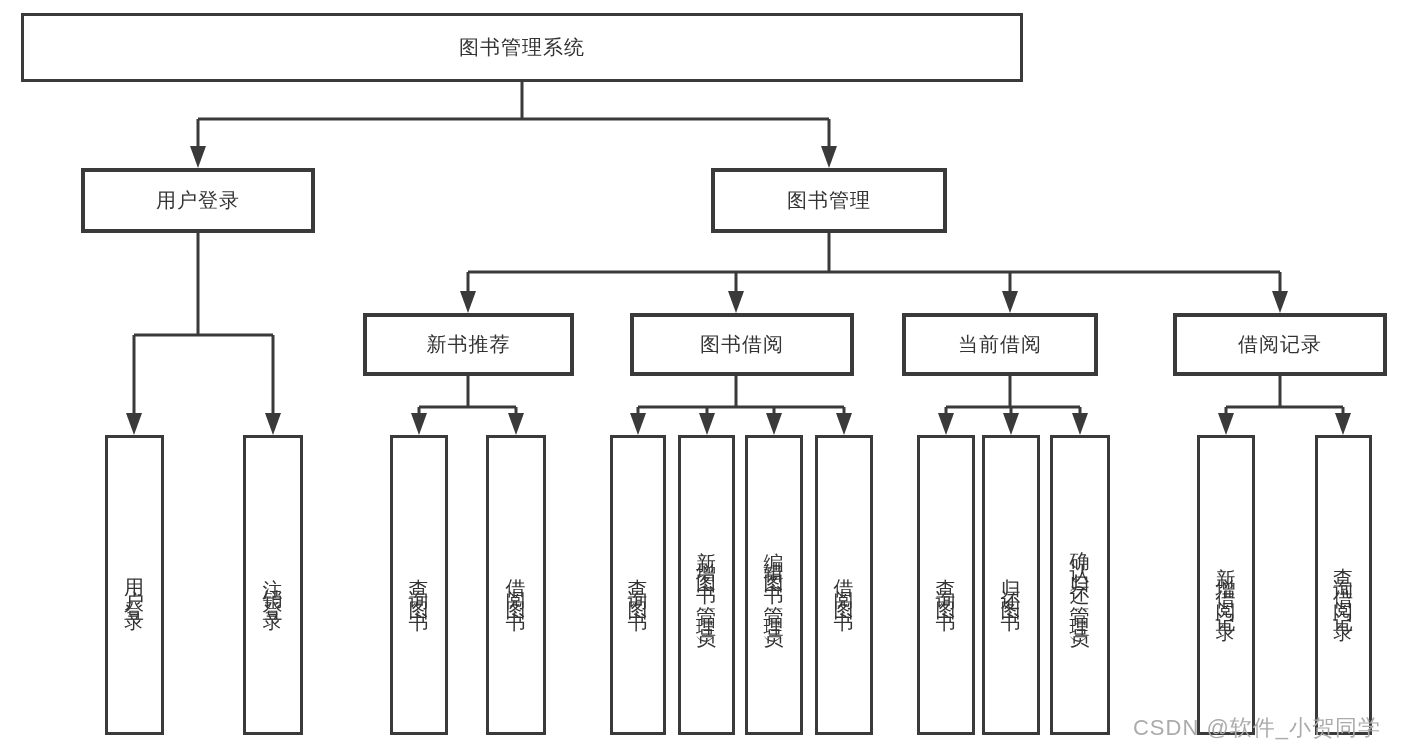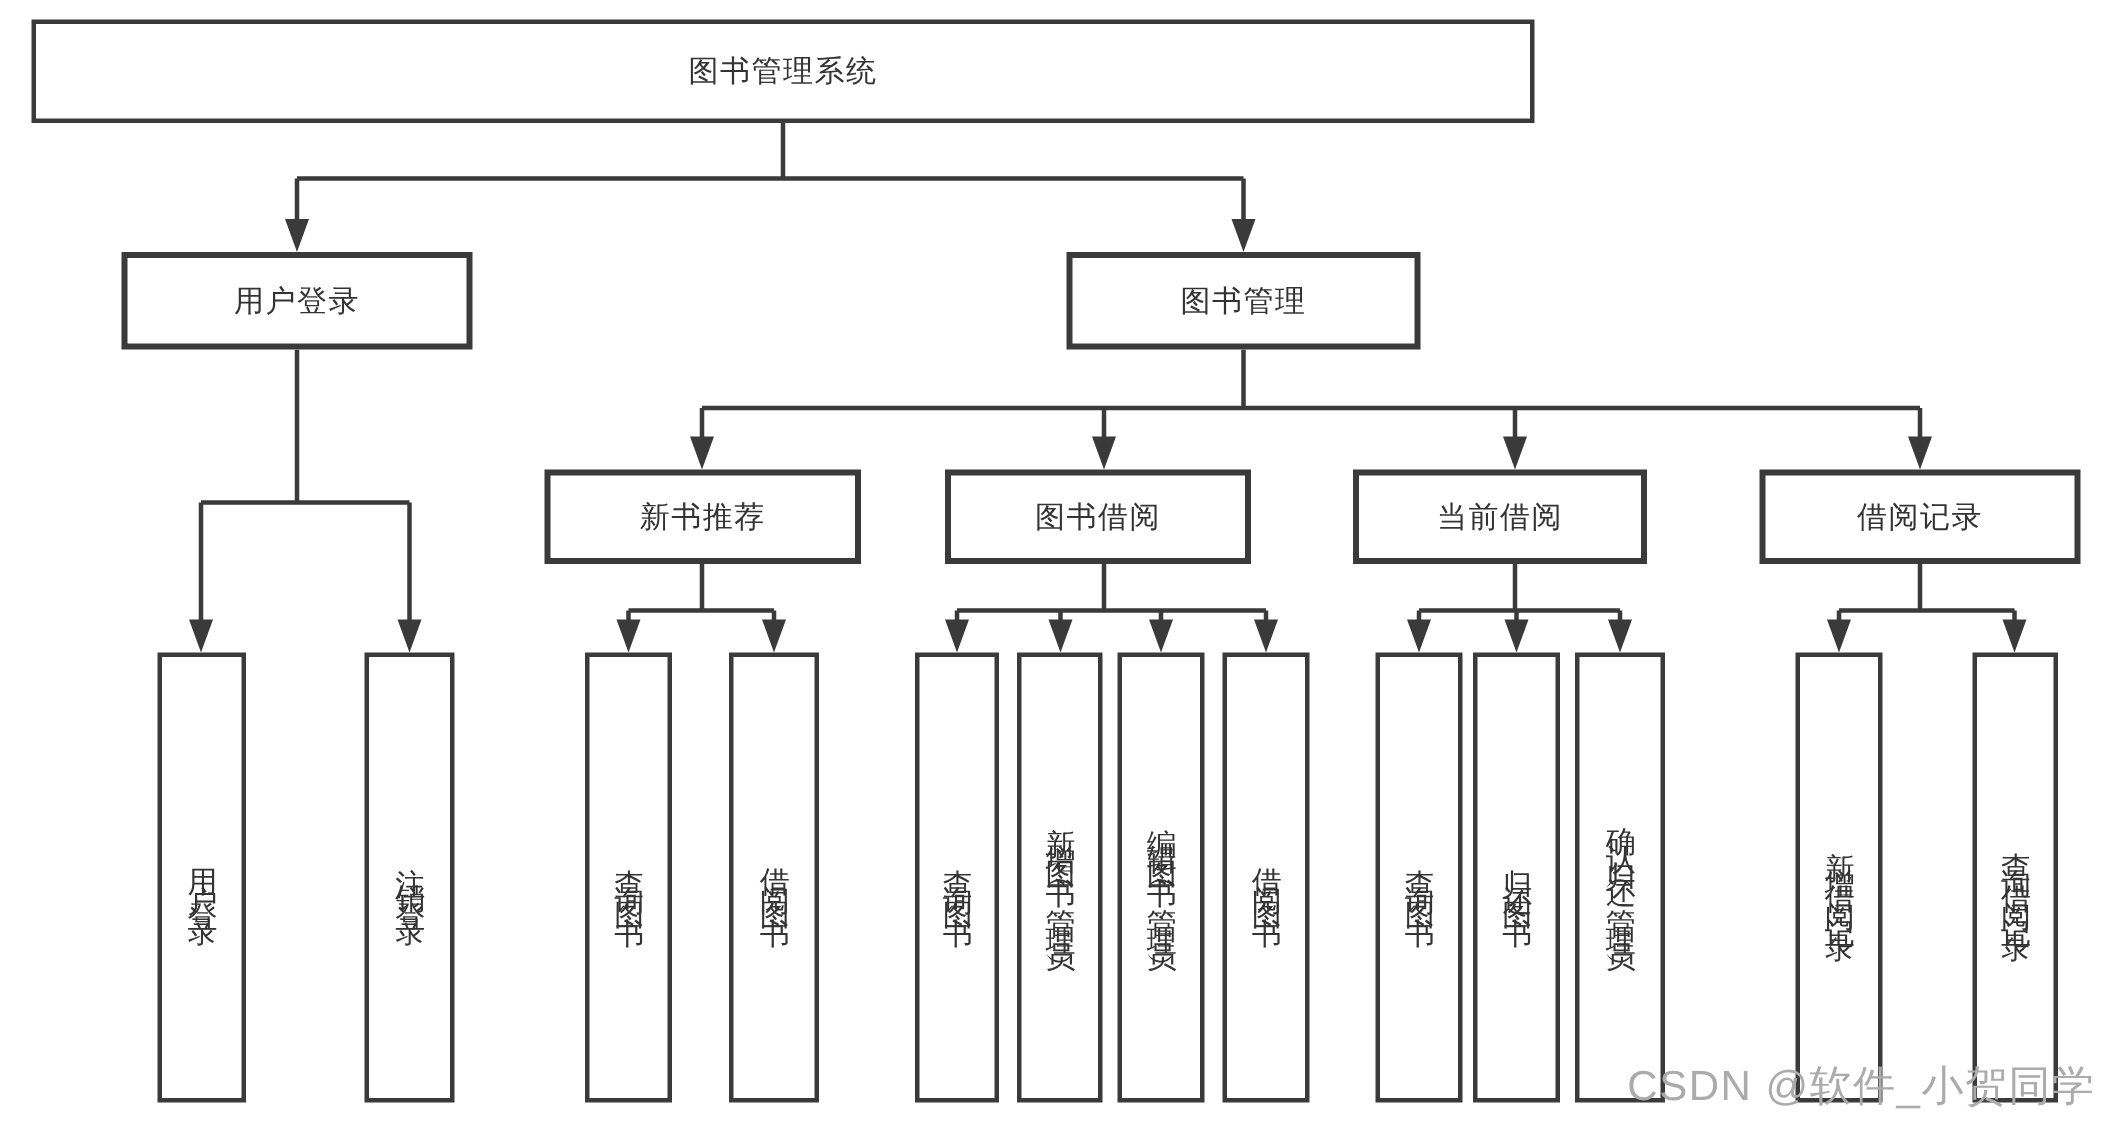--- a/index.html
+++ b/index.html
@@ -35,23 +35,23 @@
   .vbox span {
     writing-mode: vertical-rl;
     text-orientation: mixed;
     letter-spacing: 11px;
     font-size: 20px;
     line-height: 1.1;
     white-space: nowrap;
   }
   .watermark {
     position: absolute;
-    right: 8px;
+    right: 24px;
     bottom: 4px;
-    font-size: 28px;
+    font-size: 22px;
     color: var(--watermark, #ababab);
     letter-spacing: 1px;
   }
 </style>
 </head>
 <body>
 
 <div class="canvas" style="--line: #3a3a3a; --text: #333333; --watermark: #ababab; --background: #ffffff;">
 
   <svg class="connectors" viewBox="0 0 1405 747" aria-hidden="true">
@@ -112,21 +112,21 @@
   <div class="node" style="left:81px; top:168px; width:234px; height:65px;">
     <span>用户登录</span>
   </div>
   <div class="node" style="left:711px; top:168px; width:236px; height:65px;">
     <span>图书管理</span>
   </div>
 
   <div class="node" style="left:363px; top:313px; width:211px; height:63px;">
     <span>新书推荐</span>
   </div>
-  <div class="node" style="left:630px; top:313px; width:204px; height:63px;">
+  <div class="node" style="left:630px; top:313px; width:224px; height:63px;">
     <span>图书借阅</span>
   </div>
   <div class="node" style="left:902px; top:313px; width:196px; height:63px;">
     <span>当前借阅</span>
   </div>
   <div class="node" style="left:1173px; top:313px; width:214px; height:63px;">
     <span>借阅记录</span>
   </div>
 
   <div class="node vbox" style="left:105px; top:435px; width:59px; height:300px;">

